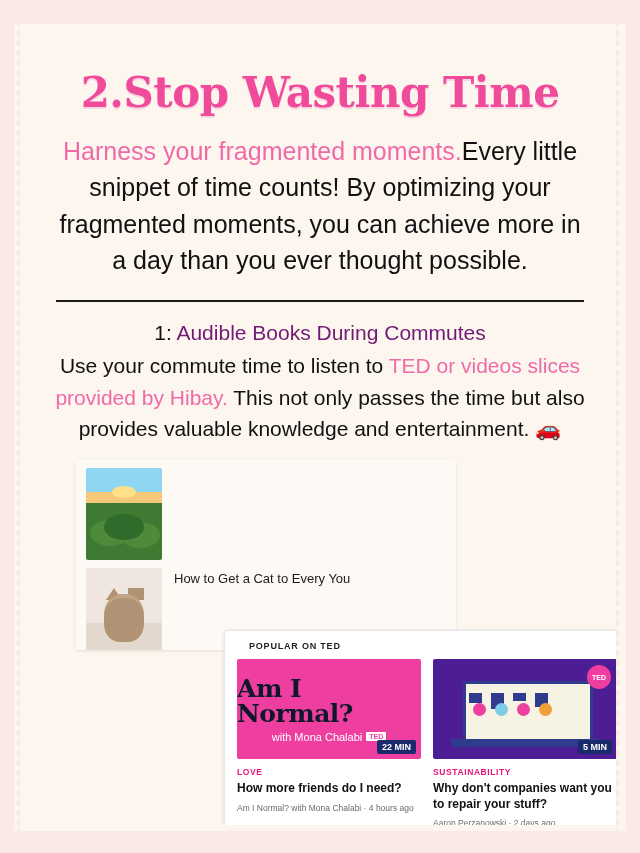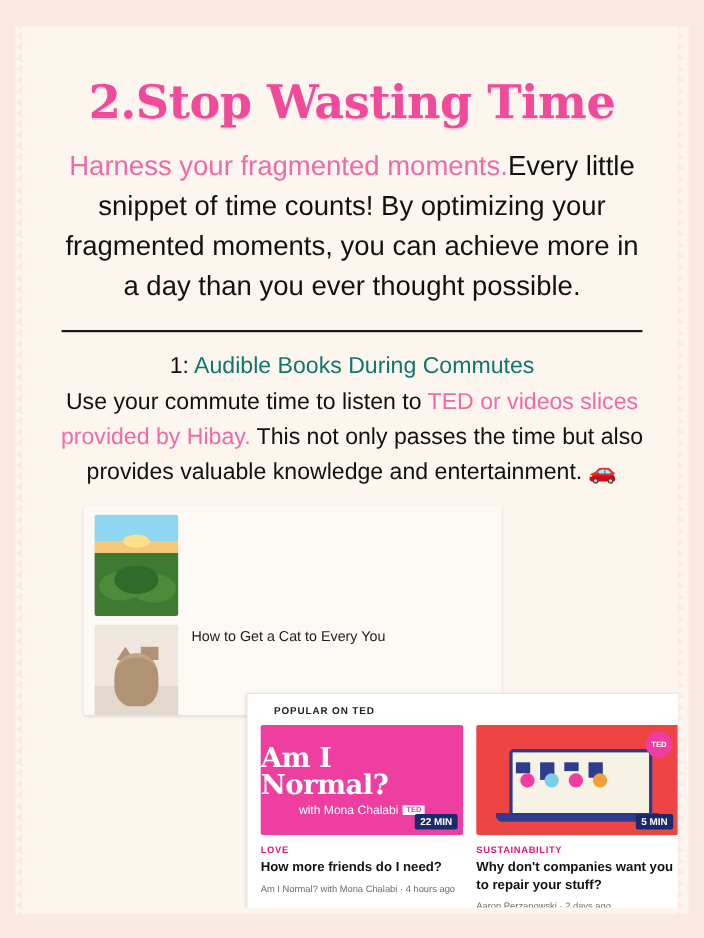--- a/index.html
+++ b/index.html
@@ -71,21 +71,21 @@
     border-top:2px solid #1a1a1a;
   }
   .section-head{
     margin:16px 20px 0 20px;
     text-align:center;
     font-size:21px;
     line-height:1.45;
     color:#111;
   }
   .section-head .num{color:#111;}
-  .section-head .pink{color:#0f766e;}
+  .section-head .pink{color:#701a75;}
   .body-copy{
     margin:2px 14px 0 14px;
     text-align:center;
     font-size:21px;
     line-height:1.5;
     color:#111;
   }
   .body-copy .pink{color:#f06aa8;}
   .emoji{font-family:"DejaVu Sans", sans-serif;}
 
@@ -174,31 +174,31 @@
   }
   .ted-item{width:184px;}
   .ted-thumb{
     position:relative;
     width:184px;height:100px;
     border-radius:2px;
     overflow:hidden;
   }
   .t1{background:#ee3fa0;display:flex;align-items:center;justify-content:center;flex-direction:column;}
   .t1 .big{
-    color:#ffffff;font-family:"DejaVu Serif",serif;font-weight:bold;
+    color:#0f172a;font-family:"DejaVu Serif",serif;font-weight:bold;
     font-size:25px;letter-spacing:-0.5px;line-height:1;
   }
   .t1 .sub{
     color:#fff;font-size:11px;margin-top:5px;display:flex;align-items:center;gap:4px;
   }
   .t1 .ted-chip{
     background:#fff;color:#ee3fa0;font-size:7px;font-weight:bold;
     padding:1px 3px;border-radius:1px;
   }
-  .t2{background:#ef4444;}
+  .t2{background:#4c1d95;}
   .laptop{
     position:absolute;left:30px;top:22px;width:124px;height:56px;
     background:#2f3c8e;border-radius:4px 4px 0 0;
     border:3px solid #2f3c8e;
   }
   .laptop-screen{
     position:absolute;left:0;top:0;right:0;bottom:0;background:#f6f2e4;
   }
   .laptop-base{
     position:absolute;left:18px;top:80px;width:148px;height:8px;

